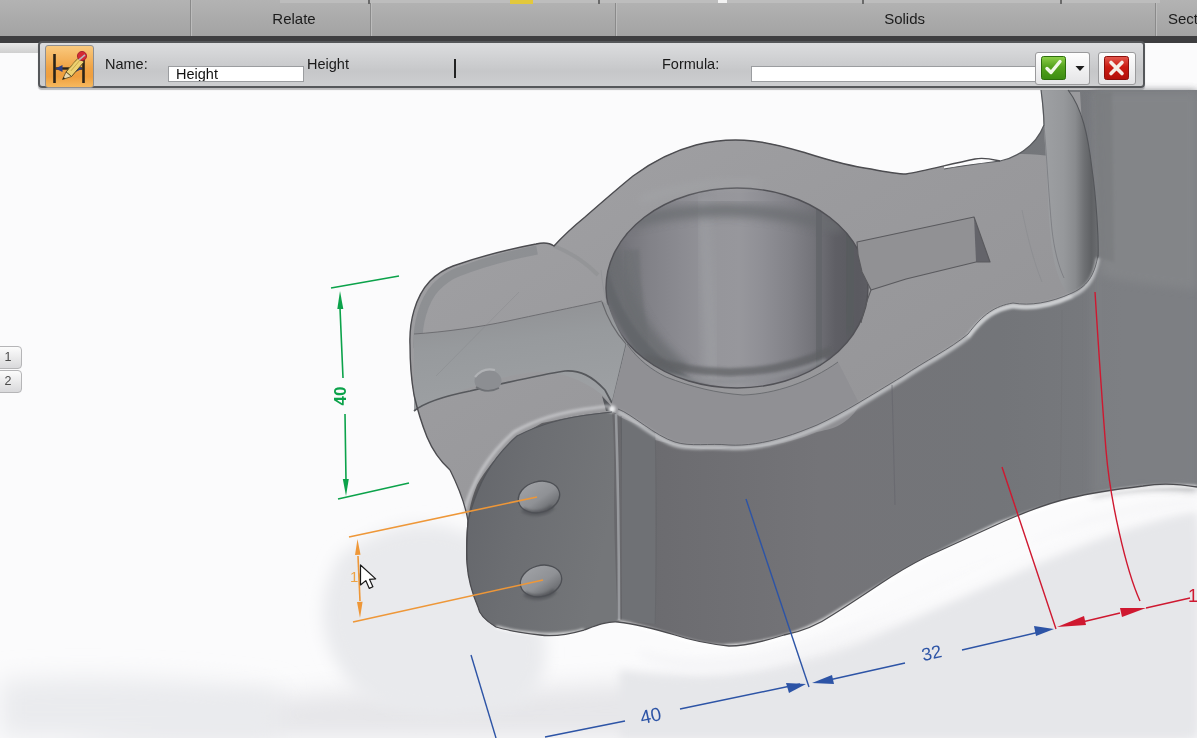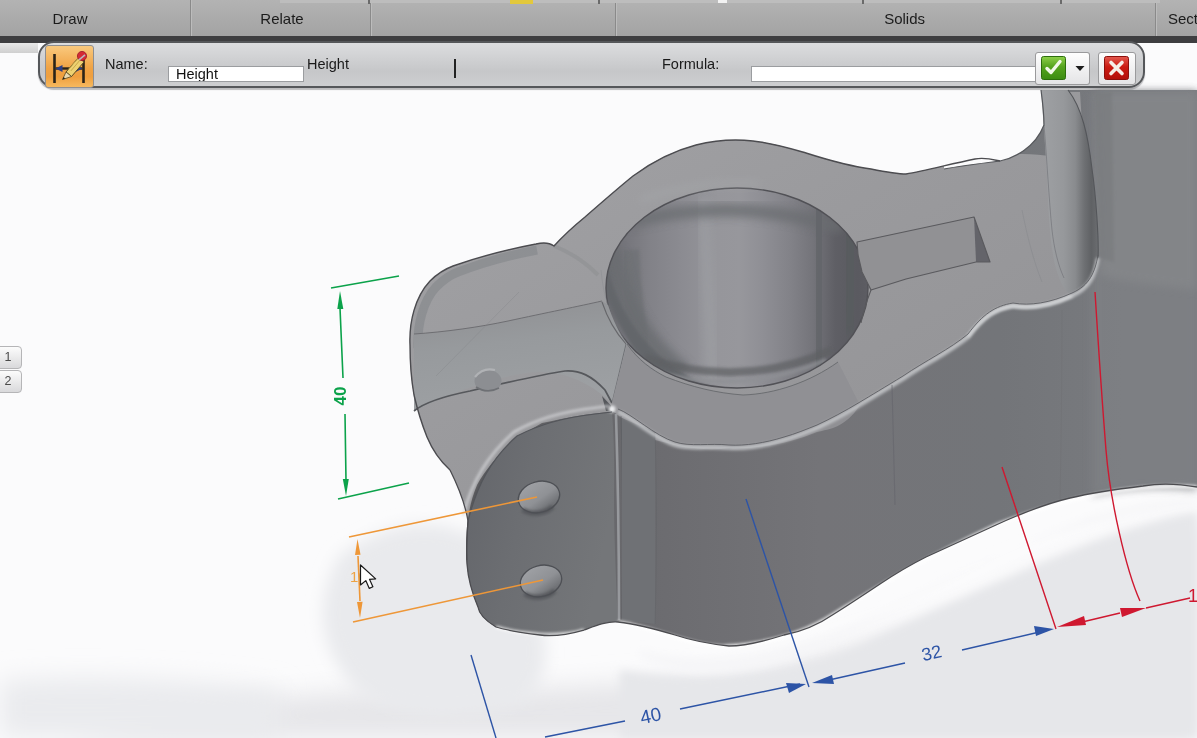--- a/index.html
+++ b/index.html
@@ -9,21 +9,21 @@
   #tabbar .tab{position:absolute;top:0;height:36px;line-height:38px;
     text-align:center;font-size:15px;color:#1b1b1b;}
   #tabbar .sep{position:absolute;top:0;width:1px;height:36px;background:#8a8a8a;
     box-shadow:1px 0 0 #bcbcbc;}
   #darkstrip{position:absolute;left:0;top:36px;width:1197px;height:7px;background:#3e3e40;}
   #canvas{position:absolute;left:0;top:43px;width:1197px;height:695px;background:#fbfbfc;}
   #leftbar{position:absolute;left:0;top:43px;width:38px;height:10px;background:linear-gradient(#e8e8e8,#cfcfcf);}
   
   #dialog{position:absolute;left:38px;top:41px;width:1107px;height:47px;
     background:linear-gradient(#dcdddf,#c6c7c9 65%,#cdced0);
-    border:2px solid #55575a;border-radius:16px;box-sizing:border-box;z-index:50;
+    border:2px solid #55575a;border-radius:4px;box-sizing:border-box;z-index:50;
     box-shadow:0 2px 1px rgba(110,110,115,0.45);}
   #dialog .lbl{position:absolute;font-size:14.5px;color:#1a1a1a;top:13px;}
   #dialog input{position:absolute;top:11px;height:16px;border:1px solid #9b9da0;
     background:#fff;font-family:"Liberation Sans",sans-serif;font-size:14.5px;color:#111;
     padding:0 0 0 7px;margin:12px;box-sizing:border-box;}
   .btnframe{position:absolute;top:9px;width:37px;height:33px;box-sizing:border-box;
     background:linear-gradient(#fefefe,#e4e4e6);border:1px solid #9a9a9c;border-radius:3px;}
   #iconbtn{position:absolute;left:5px;top:2px;width:49px;height:43px;box-sizing:border-box;
     border:1px solid #8f8f91;border-radius:3px;
     background:linear-gradient(#f9c97e,#f0a243 55%,#ef9f3e 75%,#f6b95e);}
@@ -350,22 +350,21 @@
 
 <g transform="translate(360.5,565)">
   <path d="M0,0 L0,20 L5.3,15.6 L8.8,23.4 L12.4,21.8 L9,14.3 L15.2,13.9 Z" fill="#ffffff" stroke="#1a1a1a" stroke-width="1.2" stroke-linejoin="round"></path>
 </g>
 </g>
     </svg>
   <div class="num" style="top:303px;">1</div>
   <div class="num" style="top:327px;">2</div>
 </div>
 <div id="tabbar">
-  <div class="tab" style="left:0;width:140px;">Draw</div>
-  <div class="tab" style="left:212px;width:140px;">Relate</div>
+  <div class="tab" style="left:224px;width:140px;">Relate</div>
   <div class="tab" style="left:785px;width:140px;text-align:right;">Solids</div>
   <div class="tab" style="left:1168px;width:60px;text-align:left;">Sect</div>
   <div class="sep" style="left:190px;"></div>
   <div class="sep" style="left:370px;"></div>
   <div class="sep" style="left:615px;"></div>
   <div class="sep" style="left:1155px;"></div>
 </div>
 <div id="darkstrip"></div>
 <div style="position:absolute;left:280px;top:0;width:880px;height:3px;background:#bdbdbd;z-index:5;"></div>
 <div style="position:absolute;left:510px;top:0;width:23px;height:4px;background:#e3c83c;z-index:6;"></div>

